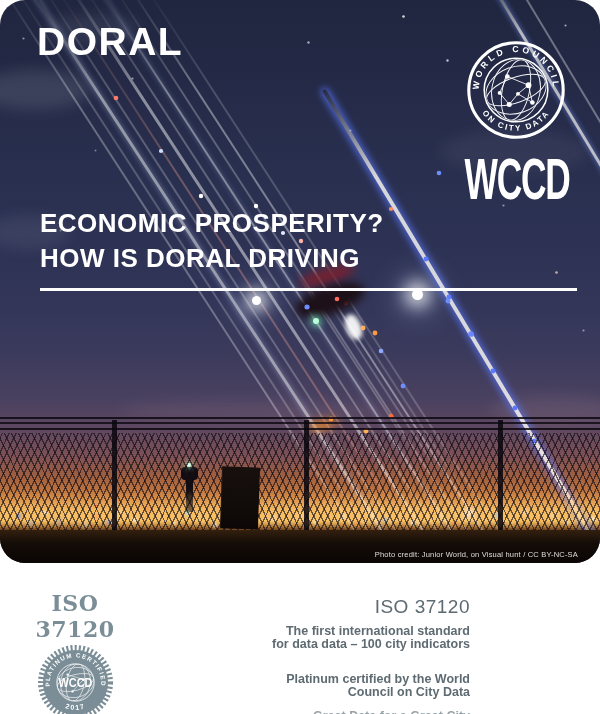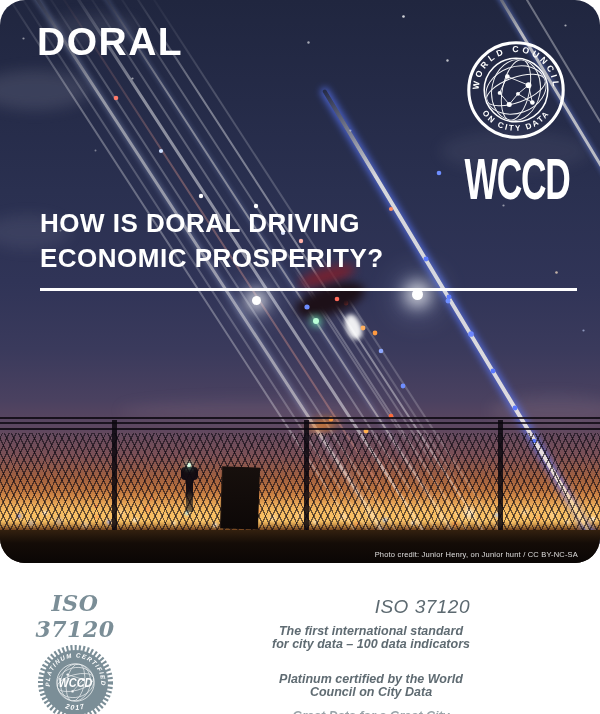--- a/index.html
+++ b/index.html
@@ -48,28 +48,28 @@
   .rule{position:absolute;left:40px;top:288px;width:537px;height:2.5px;background:#fff;}
   .stat{position:absolute;left:37px;top:295px;color:#fff;font-size:54px;font-weight:700;}
   .stat-label{position:absolute;left:39px;top:352px;color:#fff;font-size:14.5px;font-weight:700;
     letter-spacing:.2px;}
   .credit{position:absolute;right:22px;top:550px;color:rgba(255,255,255,.85);font-size:7.5px;
     letter-spacing:.2px;}
   .logo-svg{position:absolute;left:463px;top:37px;width:106px;height:106px;}
   .wordmark{position:absolute;left:432px;top:146px;width:170px;text-align:center;color:#fff;
     font-size:57px;font-weight:800;letter-spacing:-2px;transform:scaleX(.62);transform-origin:50% 0;}
   
-  .footer{position:absolute;left:0;top:563px;width:480px;height:151px;background:#fff;font-style:italic;}
+  .footer{position:absolute;left:0;top:563px;width:480px;height:151px;background:#fff;}
   .f-left{position:absolute;left:18px;top:0;width:114px;text-align:center;}
   .iso-serif{margin-top:27px;font-family:"DejaVu Serif",serif;font-weight:700;font-size:22px;
     color:#7b8e97;letter-spacing:.5px;}
   .seal-svg{width:79px;height:79px;margin-top:1px;}
   .f-right{position:absolute;right:10px;top:33px;text-align:right;}
   .iso-light{font-size:19px;font-weight:400;color:#5d6a71;letter-spacing:.5px;}
-  .f-right p{margin:0;font-size:12.5px;font-weight:700;color:#5f6b72;line-height:13px;text-align:center;}
+  .f-right p{margin:0;font-size:12.5px;font-weight:700;color:#5f6b72;line-height:13px;}
   .p1{margin-top:7px !important;}
   .p2{margin-top:9px !important;}
   .tagline{margin-top:11px !important;color:#98a3a8 !important;}
   svg text{font-family:"Liberation Sans",sans-serif;}
 </style>
 </head>
 <body>
 
 <div class="poster">
 
@@ -196,25 +196,25 @@
       <text font-size="9" font-weight="bold" letter-spacing="3.4" fill="#ffffff">
         <textPath href="#arcTop" startOffset="50%" text-anchor="middle">WORLD COUNCIL</textPath>
       </text>
       <text font-size="8.4" font-weight="bold" letter-spacing="2" fill="#ffffff">
         <textPath href="#arcBot" startOffset="50%" text-anchor="middle">ON CITY DATA</textPath>
       </text>
     </svg>
     <div class="wordmark">WCCD</div>
 
     <div class="headline">
+      <div>ECONOMIC PROSPERITY?</div>
       <div>HOW IS DORAL DRIVING</div>
-      <div>ECONOMIC PROSPERITY?</div>
     </div>
     <div class="rule"></div>
-    <div class="credit">Photo credit: Junior Henry, on Junior hunt / CC BY-NC-SA</div>
+    <div class="credit">Photo credit: Junior World, on Visual hunt / CC BY-NC-SA</div>
   </div>
 
   <div class="footer">
 
     <div class="f-left">
       <div class="iso-serif">ISO 37120</div>
       <svg class="seal-svg" viewBox="-40 -40 80 80">
         <defs>
           <path id="sealArcTop" d="M -25.3 6.5 A 26 26 0 1 1 25.3 6.5" fill="none"></path>
           <path id="sealArcBot" d="M -12 25 A 27.5 27.5 0 0 0 12 25" fill="none"></path>
@@ -246,21 +246,21 @@
           <textPath href="#sealArcBot" startOffset="50%" text-anchor="middle">2017</textPath>
         </text>
       </svg>
       
     </div>
 
     <div class="f-right">
       <div class="iso-light">ISO 37120</div>
       <p class="p1">
         <span>The first international standard</span><br>
-        <span>for city data – 100 data indicators</span>
+        <span>for data data – 100 city indicators</span>
       </p>
       <p class="p2">
         <br>
         <span>Platinum certified by the World</span><br>
         <span>Council on City Data</span>
       </p>
       <p class="tagline">Great Data for a Great City</p>
     </div>
   </div>
 </div>

